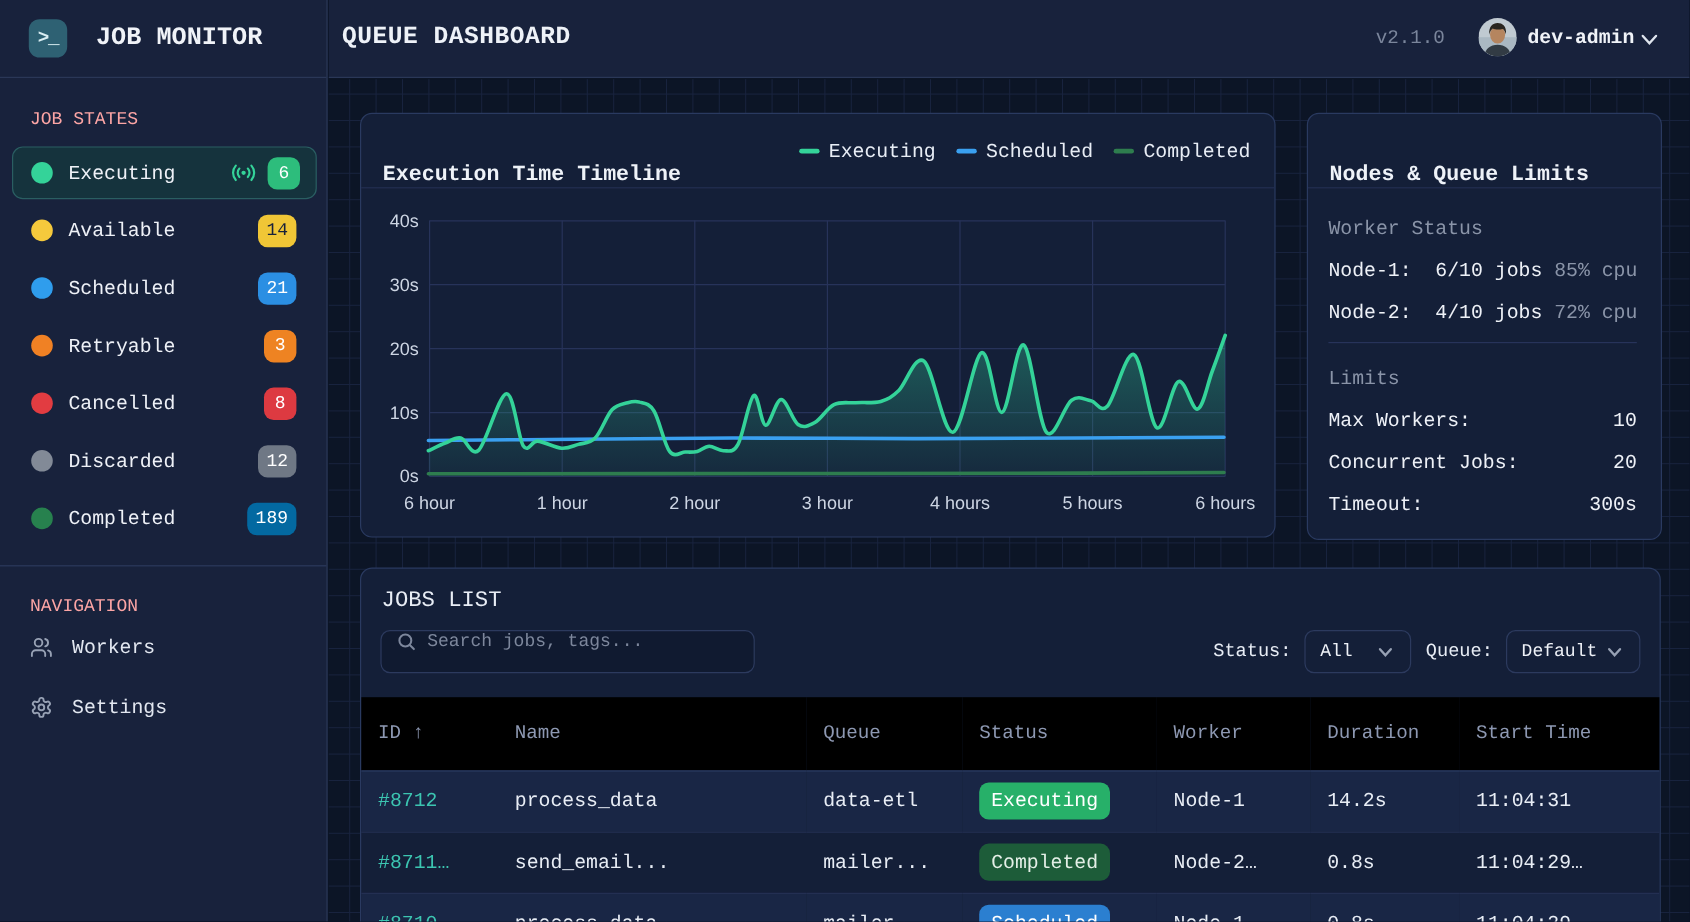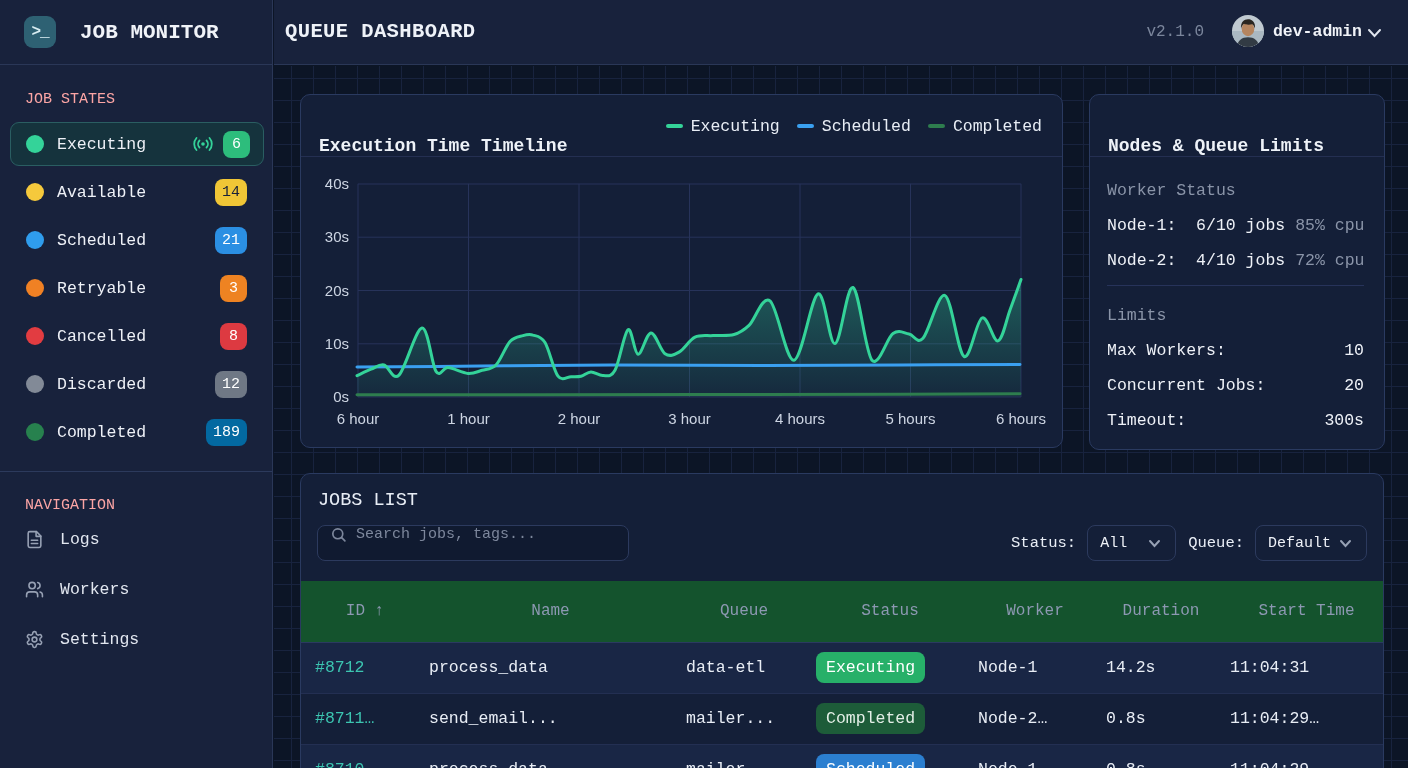--- a/index.html
+++ b/index.html
@@ -49,21 +49,21 @@
 .ndiv{border-top:1px solid #27335a;margin-top:15px}
 .jobs-card{left:26px;top:407px;width:1084px;height:380px;overflow:hidden}
 .jl{margin:16px 0 0 17px;font-size:18.5px;font-weight:normal;letter-spacing:0}
 .search{position:absolute;left:16px;top:51px;width:312px;height:36px;border:1px solid #2c3a5e;border-radius:8px;background:#101a30;display:flex;align-items:flex-start}
 .search .ph{margin-left:38px;color:#7d879c;font-size:15px}
 .search svg{position:absolute;left:12px}
 .filters{position:absolute;right:16px;top:51px;height:36px;display:flex;align-items:center;font-size:15.5px}
 .fsel{height:36px;border:1px solid #2c3a5e;border-radius:8px;display:flex;align-items:center;justify-content:space-between;padding:0 14px 0 12px;margin-left:11px;color:#eef1f7;font-size:15px}
 .fsel .cv{margin-left:0;flex-shrink:0}
 table{border-collapse:collapse;width:100%;margin-top:70px;font-size:16.5px;table-layout:fixed}
-th{background:#14532d;color:#8d98b2;font-weight:normal;font-size:16px;text-align:center;height:61px;padding-left:14px;border-bottom:1px solid #2a3a60}
+th{background:#000000;color:#8d98b2;font-weight:normal;font-size:16px;text-align:left;height:61px;padding-left:14px;border-bottom:1px solid #2a3a60}
 td{height:51px;padding-left:14px;border-bottom:1px solid #232f52}
 tr.alt td{background:#192645}
 .tid{color:#3cc5b1}
 .stbadge{display:inline-block;border-radius:8px;padding:6px 10px;font-size:16.5px}
 .st-e{background:#27b069;color:#fff}
 .st-c{background:#1d5c39;color:#e4efe7}
 .st-s{background:#2b7fd0;color:#fff}
 </style></head><body>
 
 <div class="sidebar">
@@ -108,28 +108,20 @@
       <div class="nm">Discarded</div>
       <div class="badge" style="background:#6f7885">12</div>
     </div>
   <div class="state">
       <div class="dot" style="background:#27814e"></div>
       <div class="nm">Completed</div>
       <div class="badge" style="background:#0369a1">189</div>
     </div>
   <div class="nav-div"></div>
   <div class="sb-label" style="margin-top:25px">NAVIGATION</div>
-  <div class="nav-item">
-    <svg width="19" height="19" viewBox="0 0 24 24" fill="none" stroke="#97a1b4" stroke-width="2" stroke-linecap="round" stroke-linejoin="round">
-        <path d="M14.5 2H6a2 2 0 0 0-2 2v16a2 2 0 0 0 2 2h12a2 2 0 0 0 2-2V7.5z"></path>
-        <path d="M14 2v6h6"></path>
-        <path d="M8 13h8M8 17h8"></path>
-      </svg>
-    <div class="nm">Logs</div>
-    </div>
   <div class="nav-item">
     <svg width="19" height="19" viewBox="0 0 24 24" fill="none" stroke="#97a1b4" stroke-width="2" stroke-linecap="round" stroke-linejoin="round">
         <path d="M16 21v-2a4 4 0 0 0-4-4H6a4 4 0 0 0-4 4v2"></path>
         <circle cx="9" cy="7" r="4"></circle>
         <path d="M22 21v-2a4 4 0 0 0-3-3.87"></path>
         <path d="M16 3.13a4 4 0 0 1 0 7.75"></path>
       </svg>
     <div class="nm">Workers</div>
     </div>
   <div class="nav-item">

